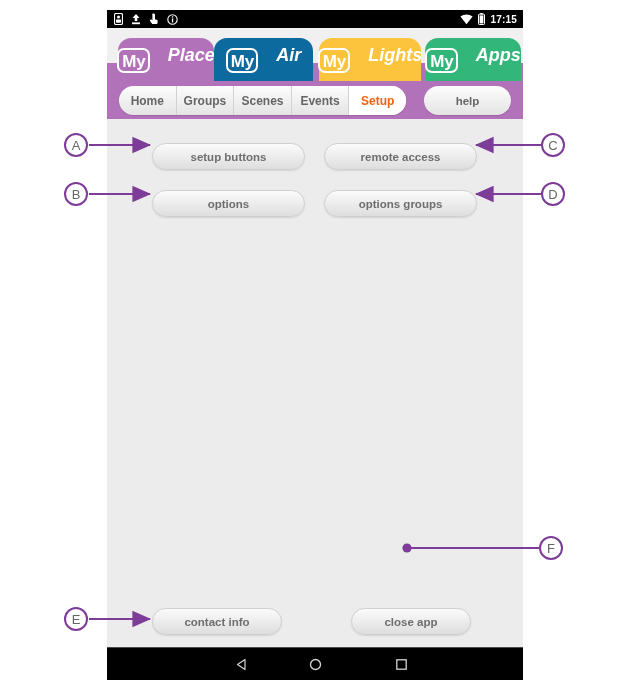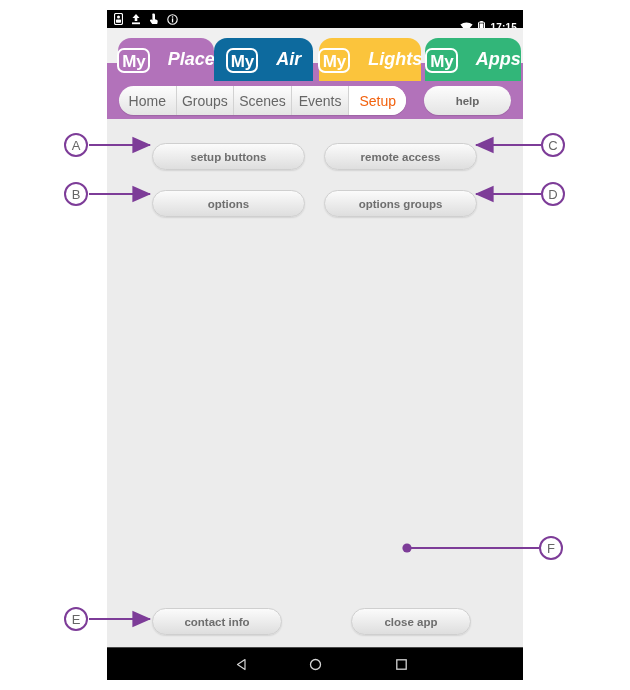--- a/index.html
+++ b/index.html
@@ -43,21 +43,20 @@
     align-items: center;
     gap: 8px;
   }
   .sb-right {
     position: absolute;
     right: 6px; top: 0;
     height: 18px;
     display: flex;
     align-items: center;
     gap: 5px;
-    margin-top: 8px;
   }
   .sb-icon { display: block; }
   .sb-clock {
     font-size: 10px;
     font-weight: bold;
     letter-spacing: 0.2px;
     color: #ffffff;
     font-family: "Liberation Sans", sans-serif;
   }
 
@@ -82,21 +81,21 @@
     height: 43px;
     border-radius: 13px 13px 0 0;
     display: flex;
     align-items: center;
     justify-content: center;
     box-sizing: border-box;
     padding-bottom: 2px;
   }
   .brand-text {
     display: inline-flex;
-    align-items: center;
+    align-items: flex-start;
     color: #ffffff;
     white-space: nowrap;
     line-height: 1;
   }
   .brand-my {
     font-size: 17px;
     font-weight: bold;
     border: 2px solid #ffffff;
     border-radius: 7px;
     padding: 3px 2px 1px 3px;
@@ -128,22 +127,22 @@
     border-radius: 15px;
     display: flex;
     overflow: hidden;
     box-shadow: 0 1px 1px rgba(0,0,0,0.12);
   }
   .navtab {
     flex: 1;
     display: flex;
     align-items: center;
     justify-content: center;
-    font-size: 14px;
-    font-weight: normal;
+    font-size: 12px;
+    font-weight: bold;
     color: #666666;
     border-right: 1px solid #d2d2d2;
     box-sizing: border-box;
   }
   .navtab:last-child { border-right: none; }
   .navtab.active {
     color: #f2620f;
     background: #ffffff;
   }
   #helppill {

